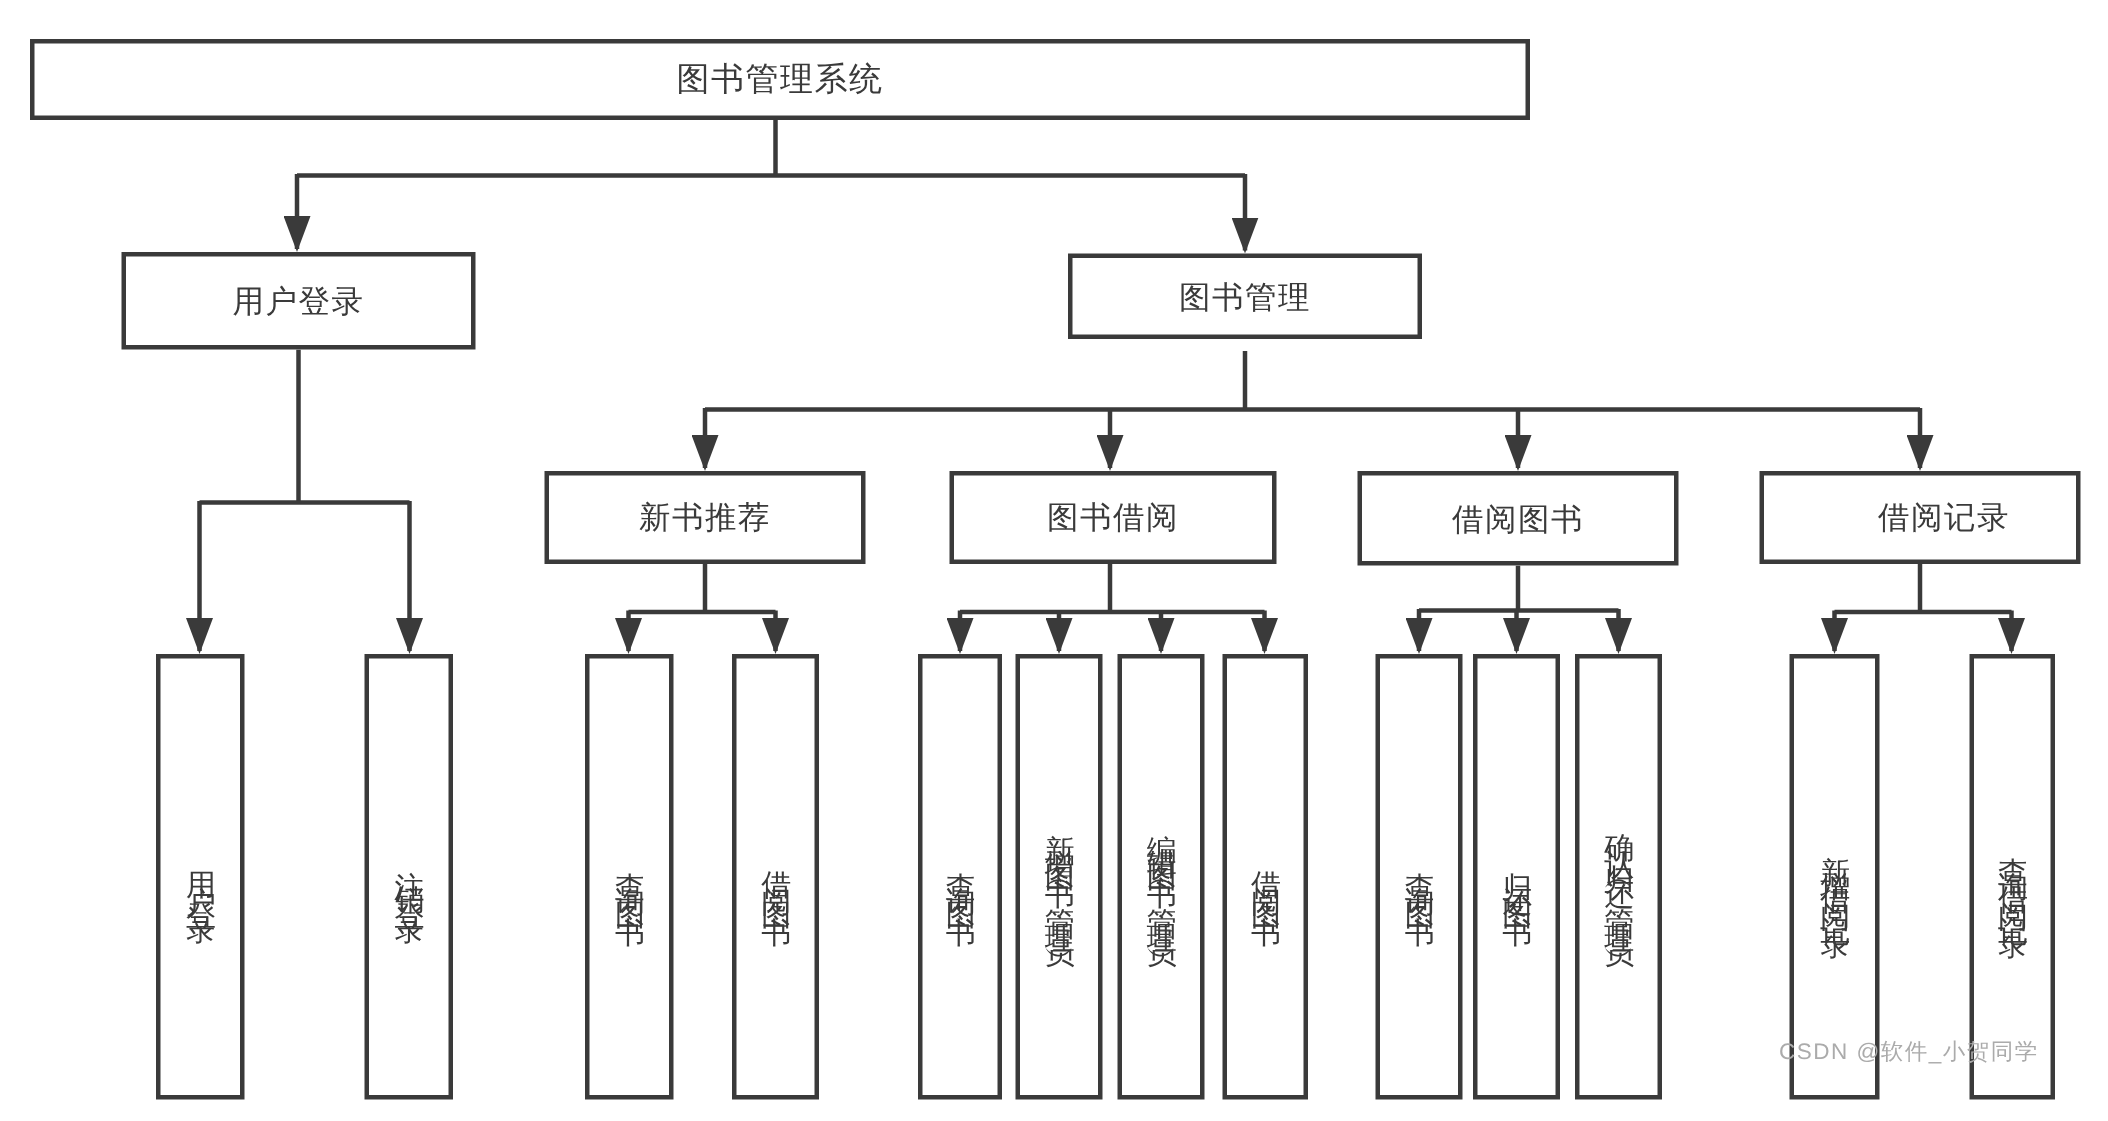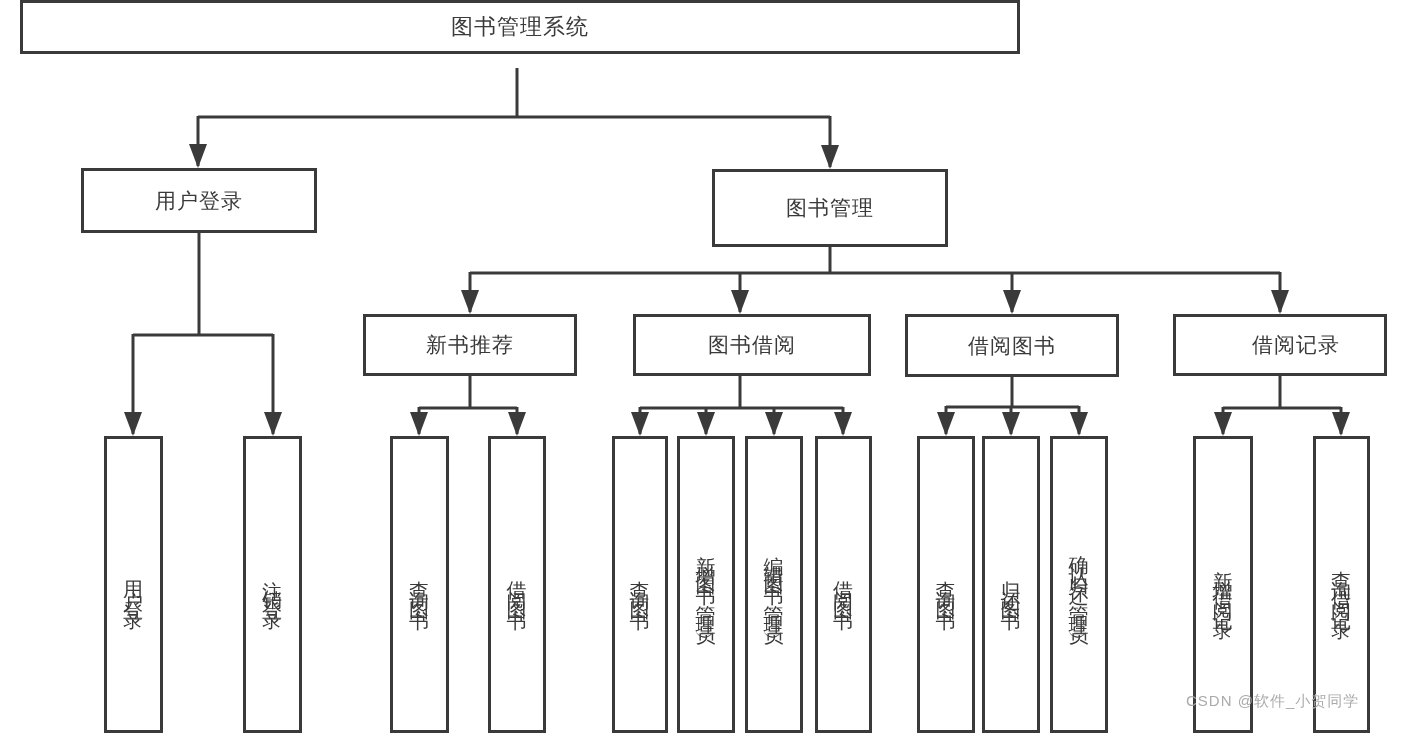--- a/index.html
+++ b/index.html
@@ -95,27 +95,27 @@
     <line class="ln" x1="946" y1="406" x2="946" y2="434" marker-end="url(#arrow)"></line>
     <line class="ln" x1="1011" y1="406" x2="1011" y2="434" marker-end="url(#arrow)"></line>
     <line class="ln" x1="1079" y1="406" x2="1079" y2="434" marker-end="url(#arrow)"></line>
 
     <line class="ln" x1="1280" y1="376" x2="1280" y2="408"></line>
     <line class="ln" x1="1223" y1="408" x2="1341" y2="408"></line>
     <line class="ln" x1="1223" y1="407" x2="1223" y2="434" marker-end="url(#arrow)"></line>
     <line class="ln" x1="1341" y1="407" x2="1341" y2="434" marker-end="url(#arrow)"></line>
   </svg>
 
-  <div class="box root" style="left:20px;top:0;width:1000px;height:54px;">图书管理系统</div>
+  <div class="box root" style="left:20px;top:26px;width:1000px;height:54px;">图书管理系统</div>
 
   <div class="box" style="left:81px;top:168px;width:236px;height:65px;">用户登录</div>
-  <div class="box" style="left:712px;top:169px;width:236px;height:78px;">图书管理</div>
+  <div class="box" style="left:712px;top:169px;width:236px;height:57px;">图书管理</div>
 
   <div class="box" style="left:363px;top:314px;width:214px;height:62px;">新书推荐</div>
-  <div class="box" style="left:633px;top:314px;width:238px;height:62px;">图书借阅</div>
+  <div class="box" style="left:633px;top:314px;width:218px;height:62px;">图书借阅</div>
   <div class="box" style="left:905px;top:314px;width:214px;height:63px;">借阅图书</div>
   <div class="box" style="left:1173px;top:314px;width:214px;height:62px;padding-left:32px;">借阅记录</div>
 
   <div class="box leaf" style="left:104px;top:436px;width:59px;height:297px;">用户登录</div>
   <div class="box leaf" style="left:243px;top:436px;width:59px;height:297px;">注销登录</div>
 
   <div class="box leaf" style="left:390px;top:436px;width:59px;height:297px;">查询图书</div>
   <div class="box leaf" style="left:488px;top:436px;width:58px;height:297px;">借阅图书</div>
 
   <div class="box leaf" style="left:612px;top:436px;width:56px;height:297px;">查询图书</div>

